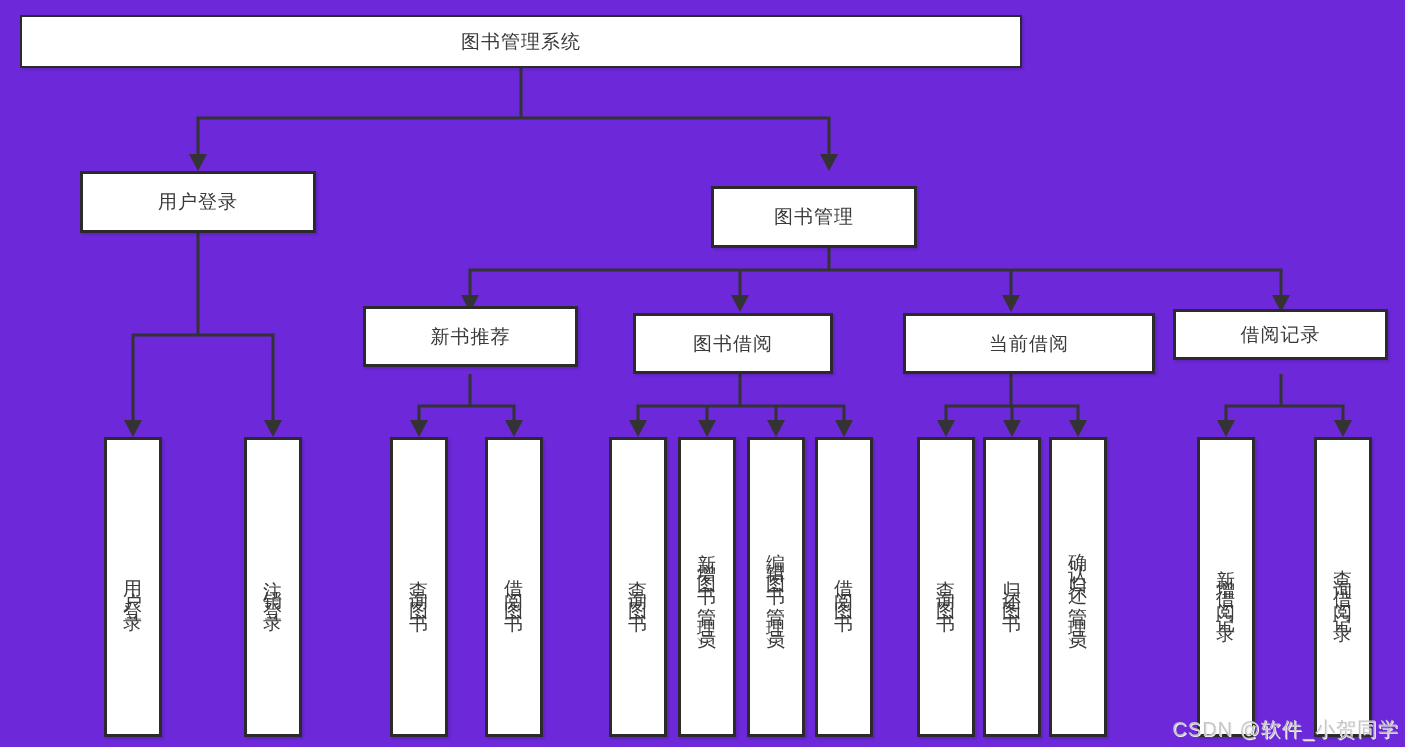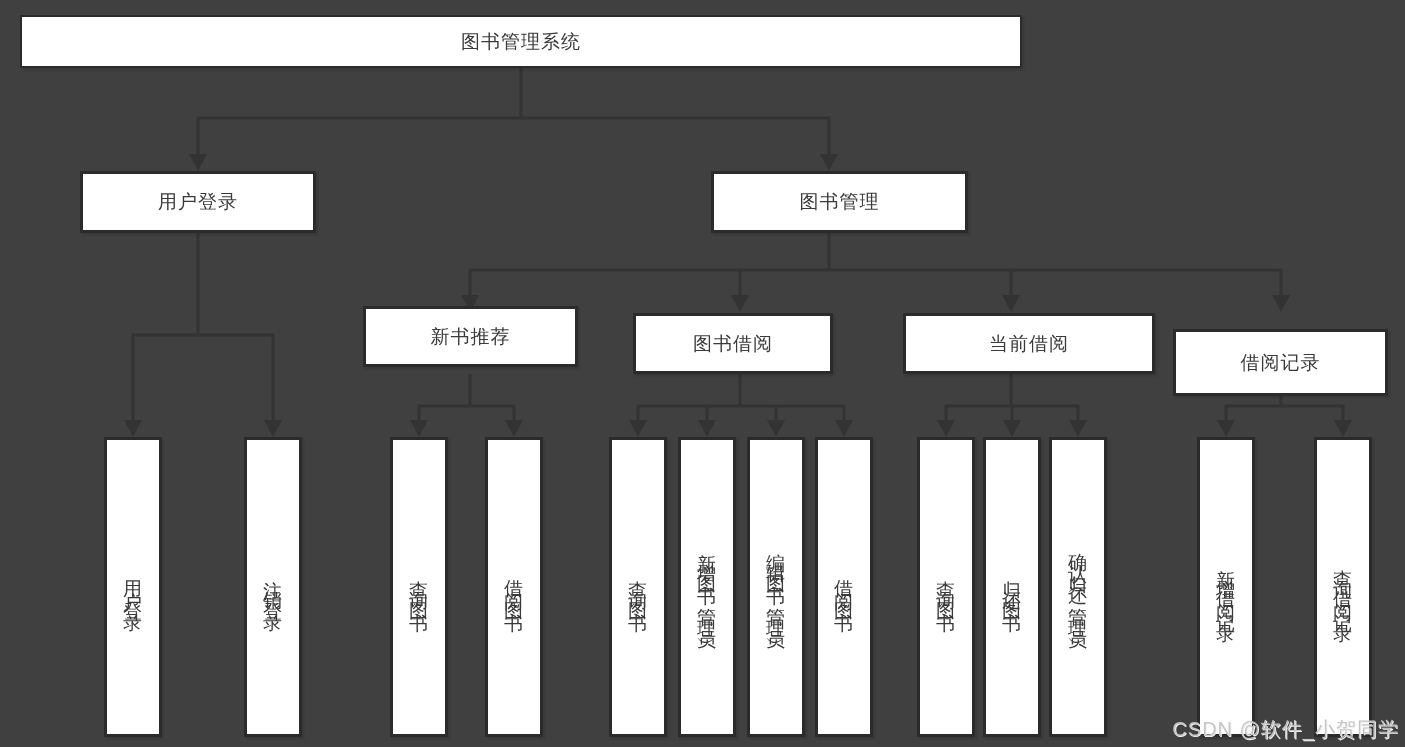--- a/index.html
+++ b/index.html
@@ -5,21 +5,21 @@
   html, body {
     margin: 0;
     padding: 0;
     background: #ffffff;
     font-family: "Liberation Sans", sans-serif;
   }
   .stage {
     position: relative;
     width: 1405px;
     height: 747px;
-    background: #404040;
+    background: #6d28d9;
     overflow: hidden;
   }
   .wires {
     position: absolute;
     left: 0;
     top: 0;
     width: 1405px;
     height: 747px;
     z-index: 0;
   }
@@ -124,34 +124,34 @@
     </g>
   </svg>
 
   <div class="hbox root" style="left:20px; top:15px; width:1002px; height:53px">
     <span>图书管理系统</span>
   </div>
 
   <div class="hbox" style="left:80px; top:171px; width:236px; height:62px">
     <span>用户登录</span>
   </div>
-  <div class="hbox" style="left:711px; top:171px; width:257px; height:62px">
+  <div class="hbox" style="left:711px; top:186px; width:206px; height:62px">
     <span>图书管理</span>
   </div>
 
   <div class="hbox" style="left:363px; top:306px; width:215px; height:61px">
     <span>新书推荐</span>
   </div>
   <div class="hbox" style="left:633px; top:313px; width:200px; height:61px">
     <span>图书借阅</span>
   </div>
   <div class="hbox" style="left:903px; top:313px; width:252px; height:61px">
     <span>当前借阅</span>
   </div>
-  <div class="hbox" style="left:1173px; top:329px; width:215px; height:67px">
+  <div class="hbox" style="left:1173px; top:309px; width:215px; height:51px">
     <span>借阅记录</span>
   </div>
 
   <div class="vbox" style="left:104px; top:437px">
     <span class="vlabel">用户登录</span>
   </div>
   <div class="vbox" style="left:244px; top:437px">
     <span class="vlabel">注销登录</span>
   </div>
 

